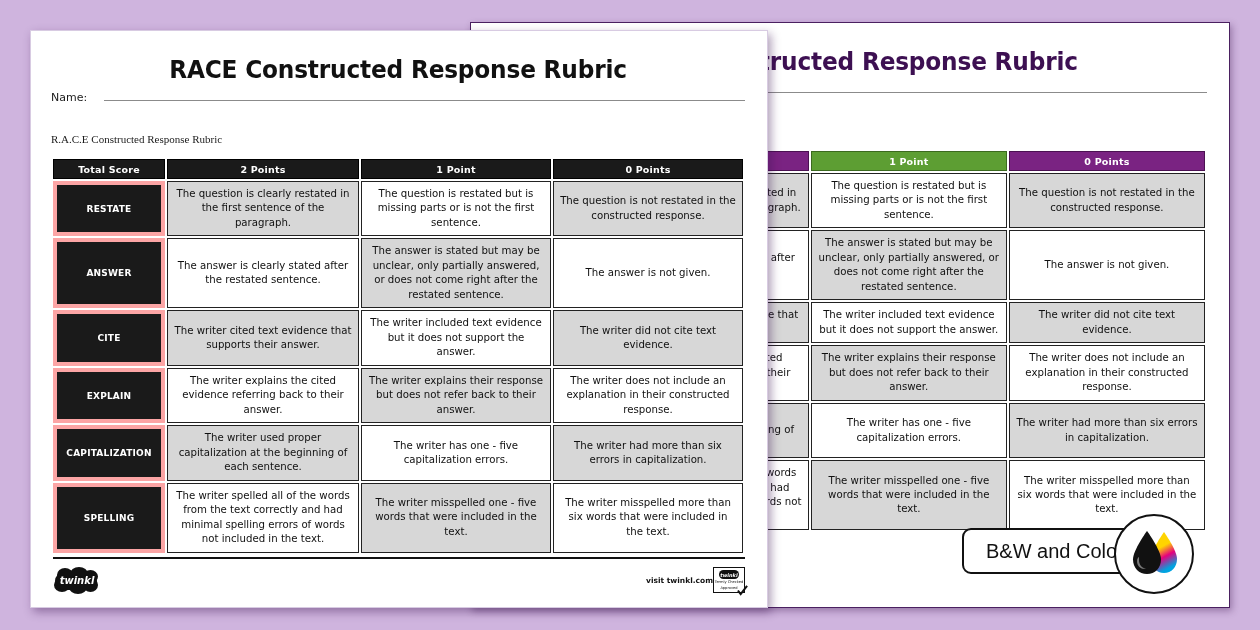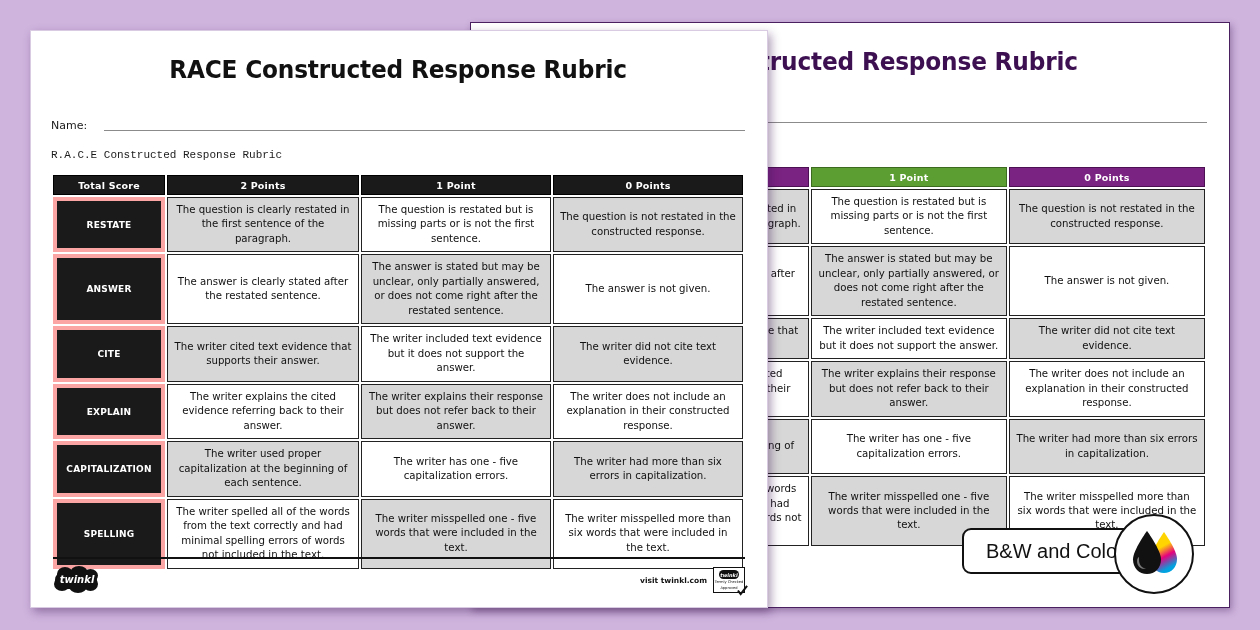--- a/index.html
+++ b/index.html
@@ -37,27 +37,27 @@
     font-size:25px;
     letter-spacing:-.2px;
     color:#111111;
     margin:6px 0 0 0;
     white-space:nowrap;
     transform:scaleX(.93);
   }
   .doc-title.color-title{color:#3d1052;}
 
   
-  .name-row{display:flex;align-items:center;margin-top:35px;gap:17px;}
+  .name-row{display:flex;align-items:flex-start;margin-top:7px;gap:17px;}
   .name-label{font-size:11px;color:#1b1b1b;font-family:"DejaVu Sans",sans-serif;white-space:nowrap;}
   .name-rule{flex:1;border-bottom:1.3px solid #8b8b8b;height:9px;}
 
   .sub-title{
-    font-size:11px;color:#1b1b1b;margin-top:17px;
-    font-family:Liberation Mono, monospace;
+    font-size:11px;color:#1b1b1b;margin-top:29px;
+    font-family:Liberation Serif, serif;
   }
 
   
   .rubric{
     margin-top:12px;
     border-collapse:separate;
     border-spacing:2px 2px;
     width:100%;
     table-layout:fixed;
   }
@@ -105,21 +105,21 @@
   .color-sheet .rubric th.h1{background:#7a2382;border-color:#4b1152;}
   .color-sheet .rubric th.h2{background:#5d9e33;border-color:#3c6a1f;}
   .color-sheet .rubric th.h3{background:#7a2382;border-color:#4b1152;}
   .color-sheet .rubric td.rowlabel{background:#7a2382;border-color:#4b1152;}
 
   
   .footer{
     position:absolute;left:22px;right:22px;bottom:14px;
   }
   .footer-rule{border-top:2.4px solid #111;margin-bottom:8px;}
-  .footer-inner{display:flex;align-items:flex-start;justify-content:space-between;}
+  .footer-inner{display:flex;align-items:center;justify-content:space-between;}
 
   .twinkl-logo{
     position:relative;width:48px;height:25px;
   }
   .twinkl-logo .blob{
     position:absolute;background:#111;border-radius:50%;
   }
   .twinkl-logo .b1{left:2px;top:4px;width:42px;height:18px;border-radius:11px;}
   .twinkl-logo .b2{left:4px;top:0px;width:16px;height:14px;}
   .twinkl-logo .b3{left:17px;top:-1px;width:18px;height:14px;}
@@ -127,21 +127,21 @@
   .twinkl-logo .b5{left:1px;top:10px;width:16px;height:14px;}
   .twinkl-logo .b6{left:16px;top:12px;width:18px;height:14px;}
   .twinkl-logo .b7{left:30px;top:10px;width:15px;height:14px;}
   .twinkl-logo .wordmark{
     position:absolute;left:0;top:0;width:48px;height:25px;
     display:flex;align-items:center;justify-content:center;
     color:#fff;font-family:"DejaVu Sans",sans-serif;
     font-weight:bold;font-style:italic;font-size:10px;z-index:3;
   }
 
-  .visit-wrap{display:flex;align-items:center;gap:6px;}
+  .visit-wrap{display:flex;align-items:center;}
   .visit-text{font-size:7.5px;color:#111;font-family:"DejaVu Sans",sans-serif;font-weight:bold;}
   .stamp{
     width:30px;height:24px;border:1.4px solid #111;position:relative;background:#fff;
     display:flex;flex-direction:column;align-items:center;justify-content:center;
   }
   .stamp .sblob{
     width:20px;height:9px;background:#111;border-radius:5px;
     display:flex;align-items:center;justify-content:center;
     color:#fff;font-size:5px;font-weight:bold;font-style:italic;
     font-family:"DejaVu Sans",sans-serif;

